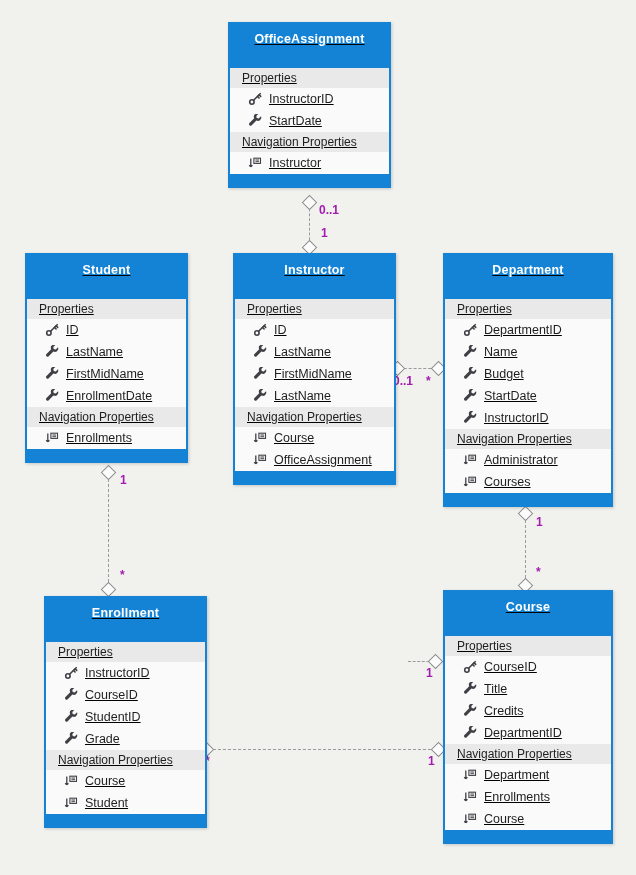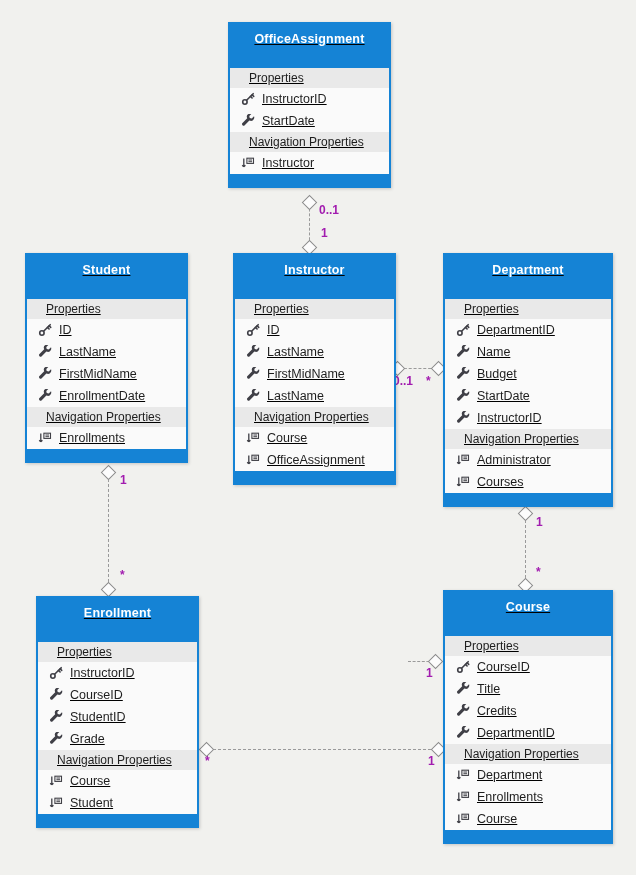--- a/index.html
+++ b/index.html
@@ -21,25 +21,25 @@
   }
   .ehead{
     background:#1583d5;color:#ffffff;
     font-weight:bold;font-size:12.5px;text-align:center;
     height:44px;padding-top:8px;box-sizing:border-box;
     letter-spacing:.2px;
   }
   .band{
     background:#e9e9e9;color:#1e1e1e;
     font-size:12px;height:20px;line-height:20px;
-    padding-left:19px;
+    padding-left:12px;
   }
   .row{
     height:22px;display:flex;align-items:center;
-    padding-left:11px;background:#fafafa;
+    padding-left:18px;background:#fafafa;
     font-size:12.5px;color:#1e1e1e;white-space:nowrap;
   }
   .row svg.icon{width:14px;height:14px;margin-right:7px;flex:0 0 auto}
   .efoot{height:12px;background:#1583d5}
 
   
   .vline{position:absolute;width:0;border-left:1px dashed #9a9a9a}
   .hline{position:absolute;height:0;border-top:1px dashed #9a9a9a}
   .diamond{
     position:absolute;width:9px;height:9px;
@@ -260,21 +260,21 @@
     </div>
     <div class="row">
       <svg class="icon">
           <use href="#sym-nav"></use>
         </svg>
       <span>Courses</span>
     </div>
     <div class="efoot"></div>
   </div>
 
-  <div class="entity" style="left:36px;top:596px;width:163px">
+  <div class="entity" style="left:44px;top:596px;width:163px">
     <div class="ehead">Enrollment</div>
     <div class="band">Properties</div>
     <div class="row">
       <svg class="icon">
           <use href="#sym-key"></use>
         </svg>
       <span>InstructorID</span>
     </div>
     <div class="row">
       <svg class="icon">

